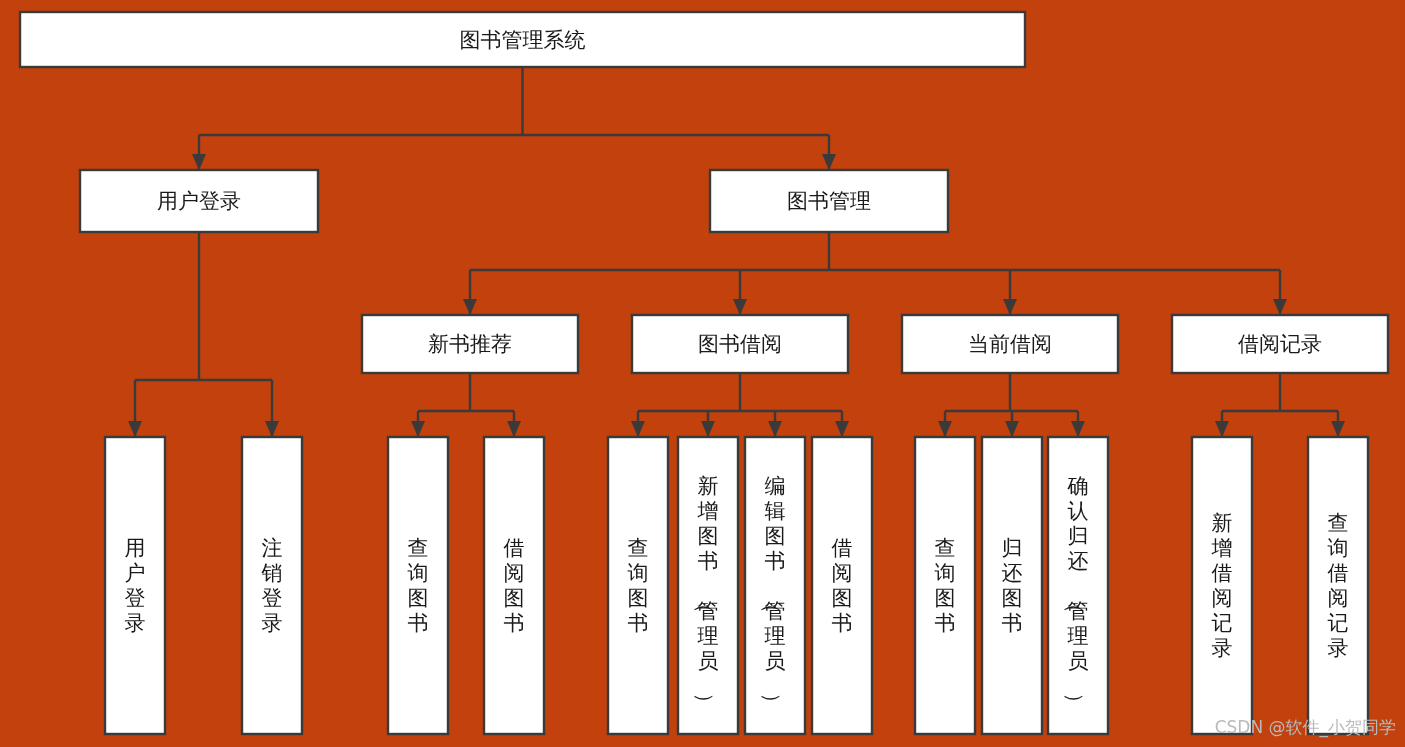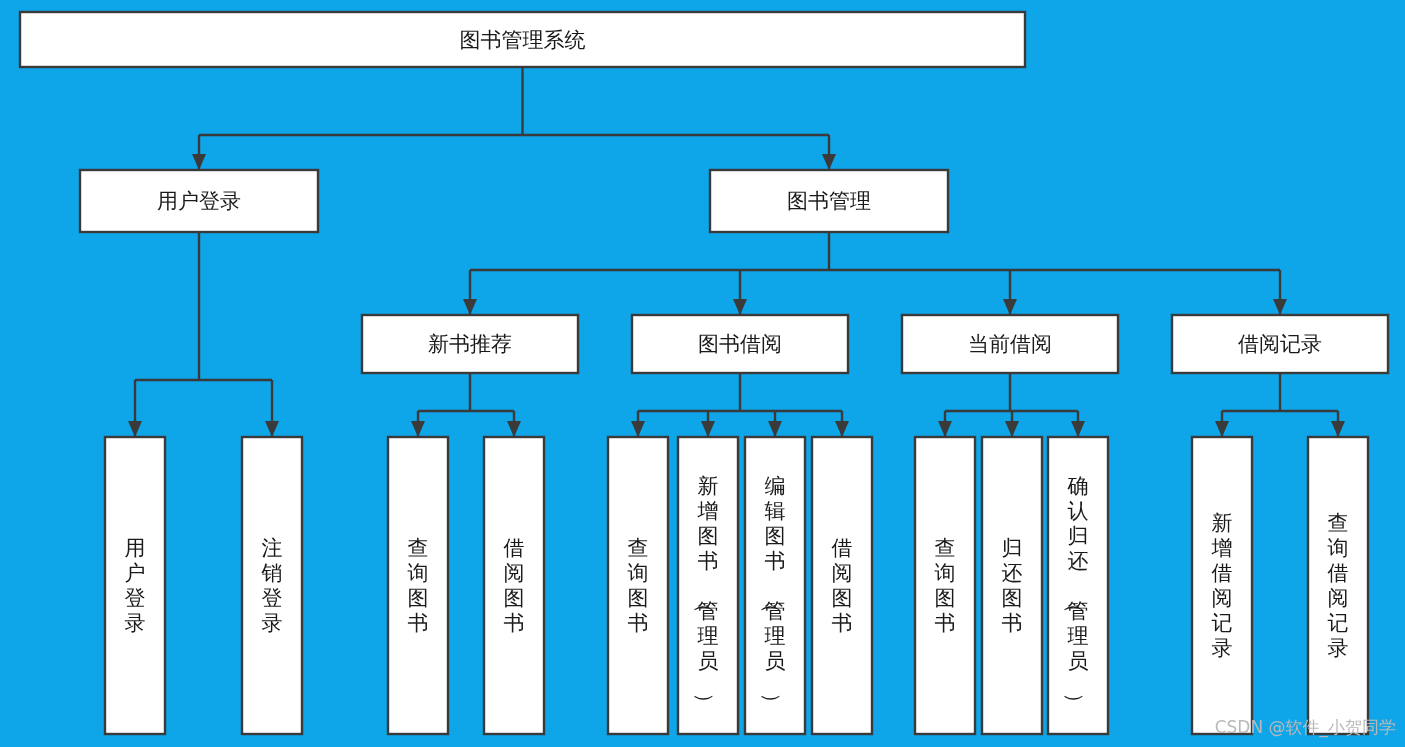--- a/index.html
+++ b/index.html
@@ -10,21 +10,21 @@
   body {
     width: 1405px;
     height: 747px;
     font-family: "DejaVu Sans", "Liberation Sans", sans-serif;
     overflow: hidden;
   }
   #diagram-root {
     position: relative;
     width: 1405px;
     height: 747px;
-    background: #0ea5e9;
+    background: #c2410c;
   }
   svg.diagram-canvas {
     position: absolute;
     left: 0;
     top: 0;
     width: 1405px;
     height: 747px;
   }
   .node-box {
     fill: #ffffff;

